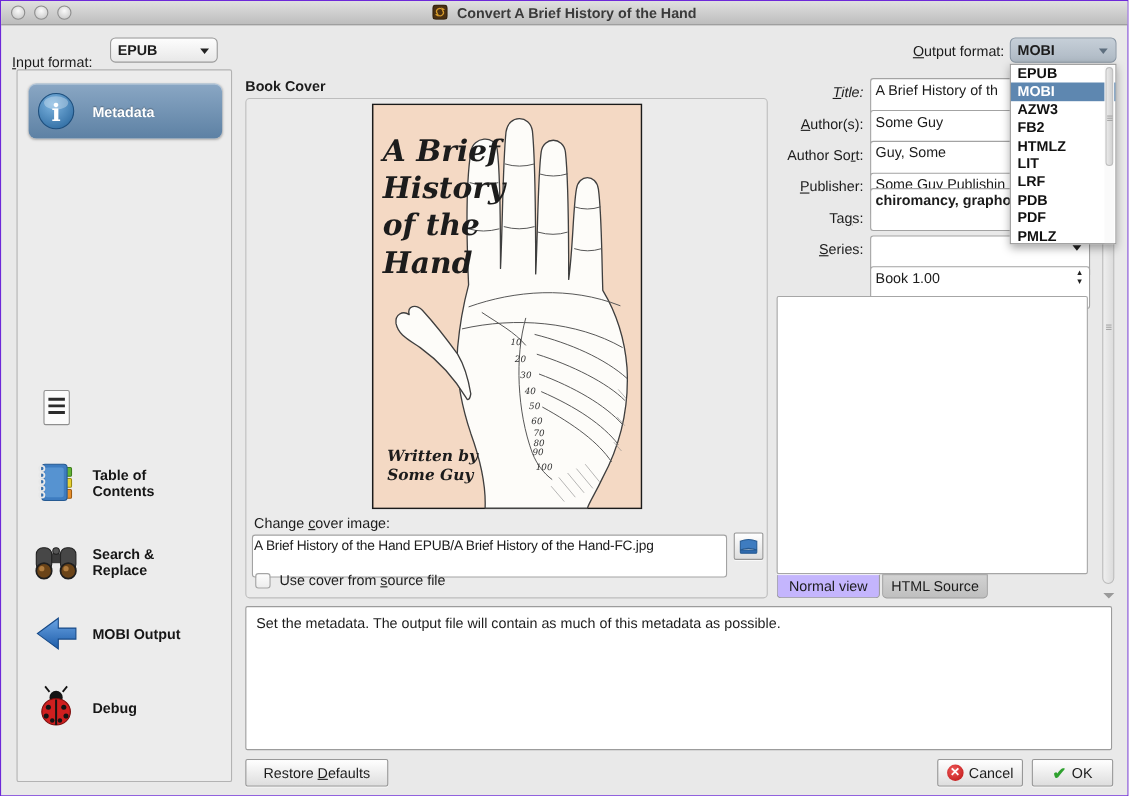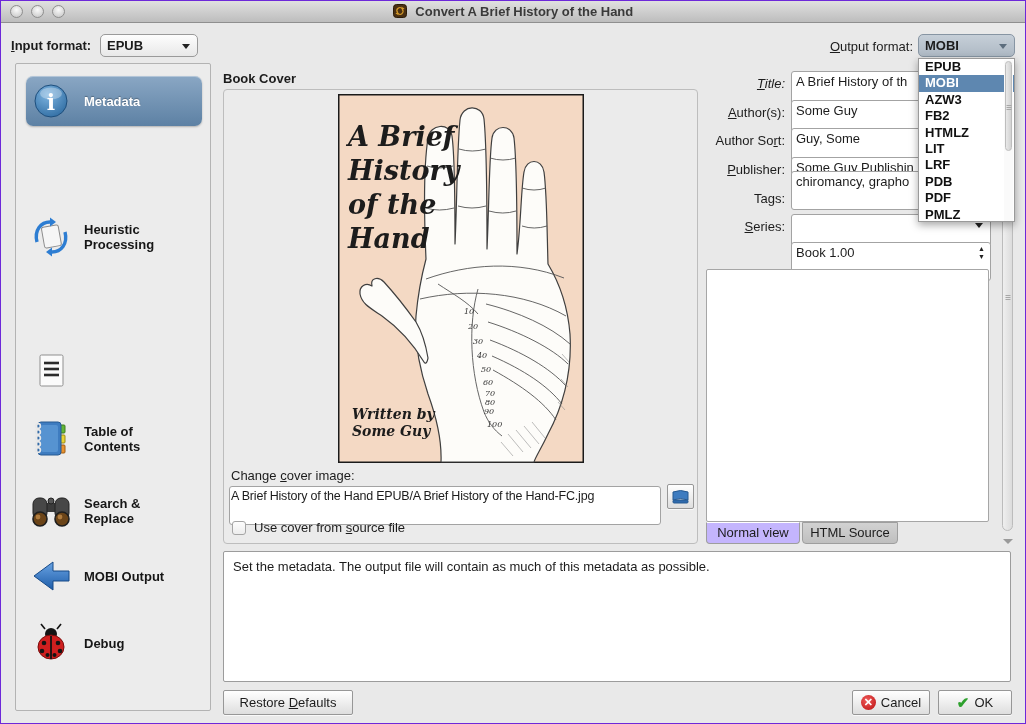--- a/index.html
+++ b/index.html
@@ -31,21 +31,21 @@
            font-weight:bold; }
   .combo .arrow { position:absolute; right:7px; top:9px; width:0; height:0;
                   border-left:4px solid transparent; border-right:4px solid transparent;
                   border-top:5px solid #222; }
   .mac-btn { position:absolute; height:25px; border:1px solid #979797; border-radius:2px;
              background:linear-gradient(#ffffff,#ebebeb 60%,#dedede);
              display:flex; align-items:center; justify-content:center; gap:5px;
              box-shadow:0 1px 0 rgba(255,255,255,.7); }
 
   
-  .inp-label { position:absolute; left:10px; top:37px;font-weight:bold; }
+  .inp-label { position:absolute; left:10px; top:48px; }
   .inp-combo { left:99px; top:33px; width:98px; }
   .out-label { position:absolute; left:818px; top:38px; width:94px; text-align:right; }
   .out-combo { left:917px; top:33px; width:97px;
                background:linear-gradient(#c6cfd8,#aeb9c4); border-color:#8795a3; }
   .out-combo .arrow { border-top-color:#5d6e7e; }
 
   
   .popup { position:absolute; left:917px; top:57px; width:97px; height:164px;
            background:#fff; border:1px solid #9a9a9a;
            box-shadow:0 3px 8px rgba(0,0,0,.35); z-index:60; }
@@ -169,32 +169,20 @@
             </defs>
           <circle cx="22" cy="22" r="16" fill="url(#gi)" stroke="#1e4f7d"></circle>
           <ellipse cx="22" cy="14.5" rx="11" ry="6" fill="#fff" opacity=".3"></ellipse>
           <text x="22" y="31" text-anchor="middle" font-family="DejaVu Serif, serif" font-weight="bold" font-size="22" fill="#fff">i</text>
         </svg>
       </span>
       <span class="side-label">Metadata</span>
     </div>
 
 
-    <div class="side-item" style="top:146px;height:54px;">
-      <span class="icn">
-        <svg width="44" height="44" viewBox="0 0 44 44">
-          <rect x="14" y="11" width="17" height="21" rx="2" fill="#f6f6f6" stroke="#8b8b8b" transform="rotate(-10 22 22)"></rect>
-          <path d="M8 27 C5 15 12 7 21 7" fill="none" stroke="#2d7dd2" stroke-width="3.4"></path>
-          <path d="M21 2.5 L27 7 L21 11.5 Z" fill="#2d7dd2"></path>
-          <path d="M36 17 C39 29 32 37 23 37" fill="none" stroke="#2d7dd2" stroke-width="3.4"></path>
-          <path d="M23 32.5 L17 37 L23 41.5 Z" fill="#2d7dd2"></path>
-        </svg>
-      </span>
-      <span class="side-label">Heuristic Processing</span>
-    </div>
 
 
     <div class="side-item" style="top:280px;height:54px;">
       <span class="icn">
         <svg width="44" height="44" viewBox="0 0 44 44">
           <rect x="11" y="6" width="23" height="31" rx="1.5" fill="#fbfbfb" stroke="#8f8f8f"></rect>
           <line x1="15" y1="14" x2="30" y2="14" stroke="#2b2b2b" stroke-width="2.6"></line>
           <line x1="15" y1="20" x2="30" y2="20" stroke="#2b2b2b" stroke-width="2.6"></line>
           <line x1="15" y1="26" x2="30" y2="26" stroke="#2b2b2b" stroke-width="2.6"></line>
         </svg>
@@ -366,21 +354,21 @@
   <div class="label meta-label" style="top:104px;"><span></span><span class="accel">A</span><span>uthor(s):</span></div>
   <div class="field meta-field" style="top:99px;"><span>Some Guy</span></div>
 
   <div class="label meta-label" style="top:132px;"><span>Author So</span><span class="accel">r</span><span>t:</span></div>
   <div class="field meta-field" style="top:127px;"><span>Guy, Some</span></div>
 
   <div class="label meta-label" style="top:161px;"><span></span><span class="accel">P</span><span>ublisher:</span></div>
   <div class="field meta-field" style="top:156px;"><span>Some Guy Publishin</span></div>
 
   <div class="label meta-label" style="top:190px;"><span>Ta</span><span class="accel">g</span><span>s:</span></div>
-  <div class="field meta-field" style="top:170px;"><span>chiromancy, grapho</span></div>
+  <div class="field meta-field" style="top:170px;font-weight:bold;"><span>chiromancy, grapho</span></div>
 
   <div class="label meta-label" style="top:218px;"><span></span><span class="accel">S</span><span>eries:</span></div>
   <div class="field meta-field" style="top:213px;"><span></span><span class="series-arrow"></span></div>
 
   <div class="field meta-field" style="top:241px;"><span>Book 1.00</span>
     <span class="spinner-arrows">▲<br>▼</span>
   </div>
 
   <div class="comments"><span></span></div>
   <div class="tab active">Normal view</div>

